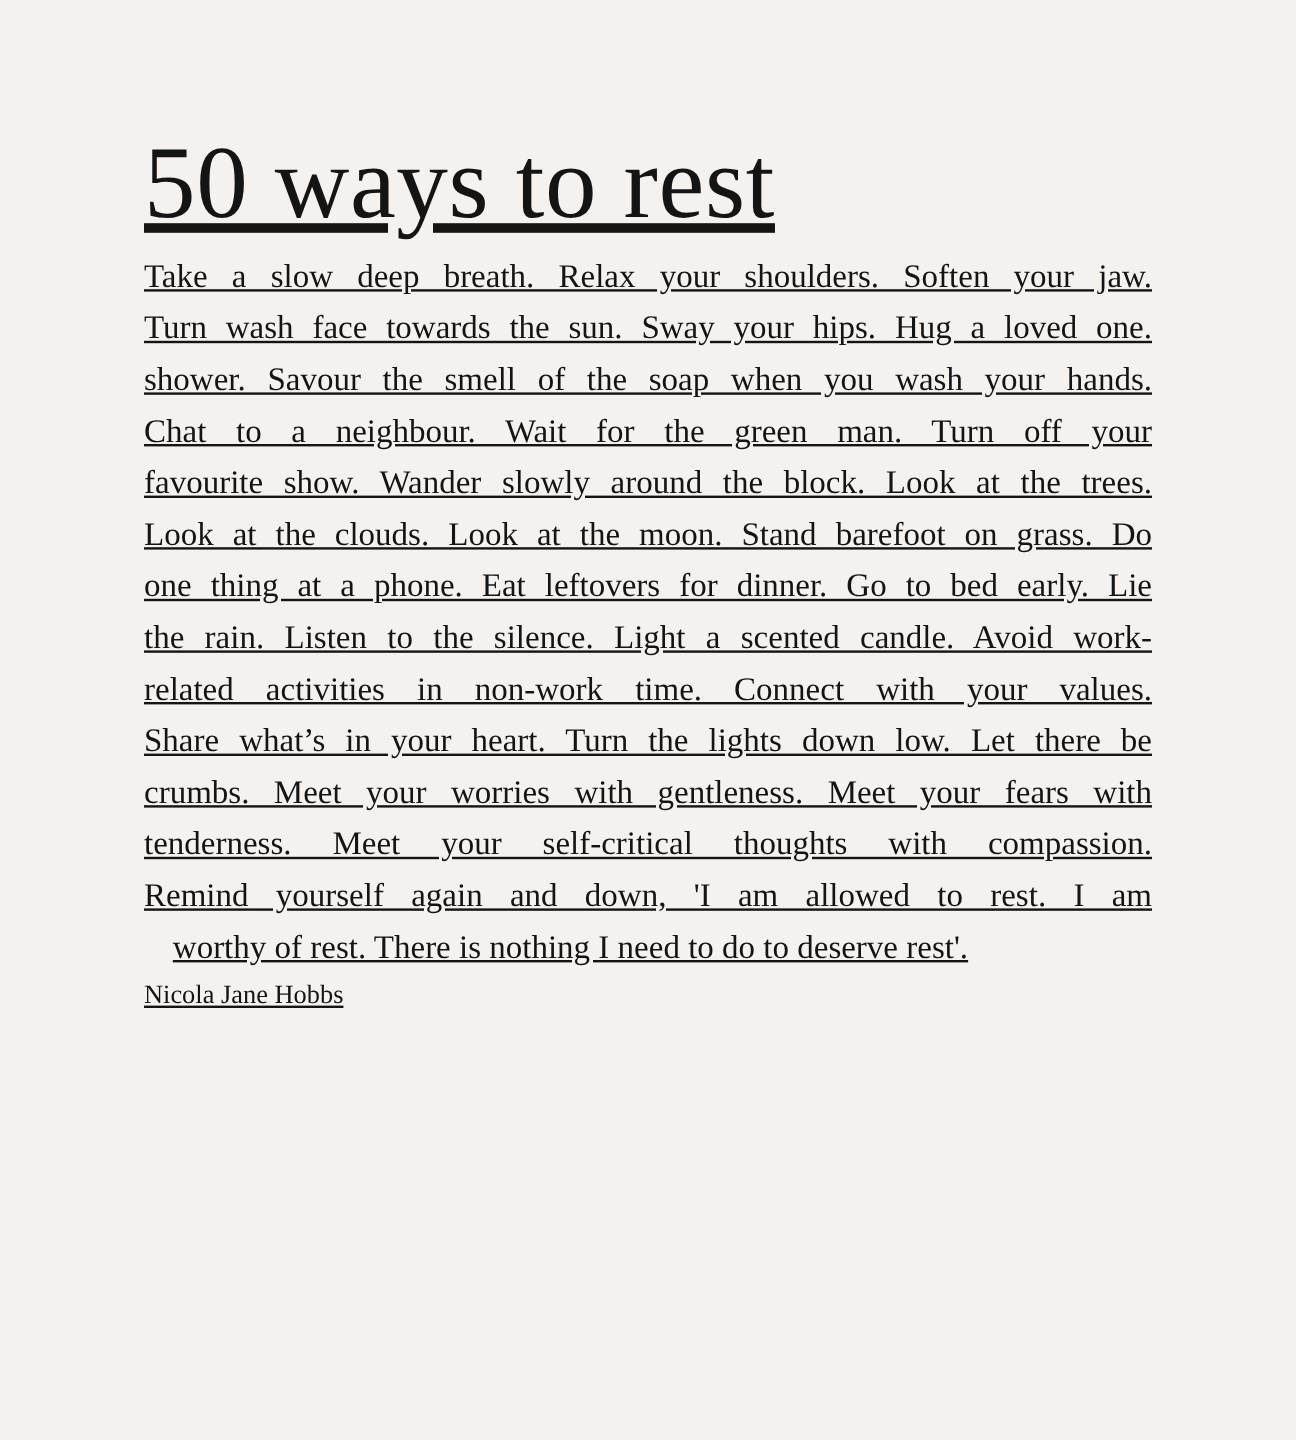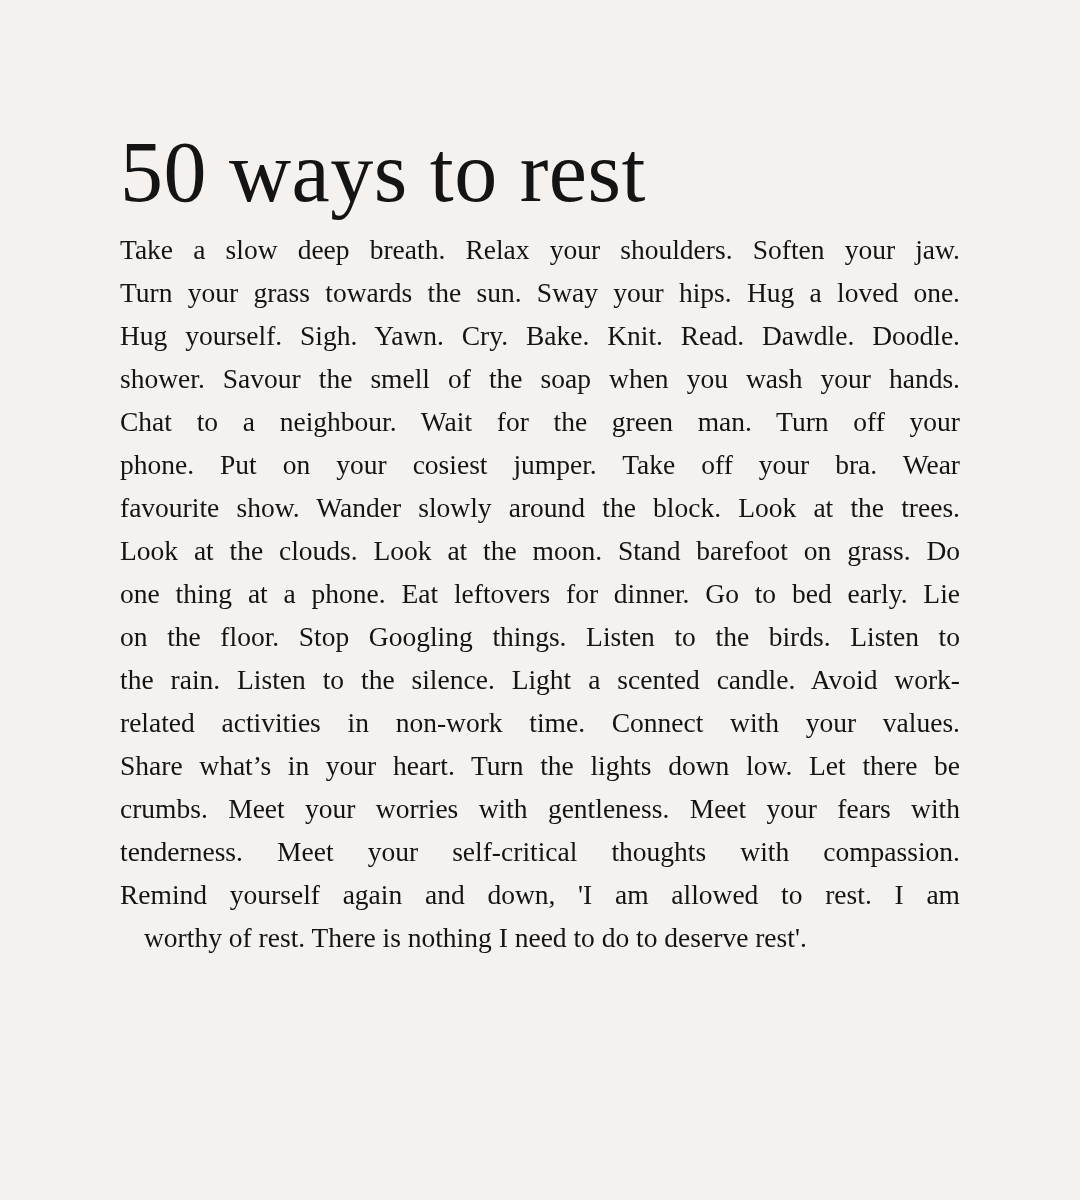--- a/index.html
+++ b/index.html
@@ -11,22 +11,23 @@
       height: 1200px;
       background: #f5f1ef;
       color: #141414;
       font-family: "Liberation Serif", "DejaVu Serif", serif;
       position: relative;
       overflow: hidden;
     }
     .poster {
       position: absolute;
       left: 120px;
-      top: 122px;
+      top: 102px;
       width: 840px;
+      text-decoration: underline;
     }
     .title {
       font-size: 86px;
       line-height: 100px;
       font-weight: normal;
       margin: 0 0 6px 0;
       letter-spacing: 0.5px;
       white-space: nowrap;
     }
     .body-text {
@@ -53,30 +54,28 @@
       white-space: nowrap;
     }
   </style>
 </head>
 <body>
 
 <main class="poster">
   <h1 class="title">50 ways to rest</h1>
   <div class="body-text">
     <span class="line">Take a slow deep breath. Relax your shoulders. Soften your jaw.</span>
-    <span class="line">Turn your grass towards the sun. Sway your hips. Hug a loved one.</span>
-    <span class="line">Hug yourself. Sigh. Yawn. Cry. Bake. Knit. Read. Dawdle. Doodle.</span>
+    <span class="line">Turn wash face towards the sun. Sway your hips. Hug a loved one.</span>
     <span class="line">shower. Savour the smell of the soap when you wash your hands.</span>
     <span class="line">Chat to a neighbour. Wait for the green man. Turn off your</span>
-    <span class="line">phone. Put on your cosiest jumper. Take off your bra. Wear</span>
     <span class="line">favourite show. Wander slowly around the block. Look at the trees.</span>
     <span class="line">Look at the clouds. Look at the moon. Stand barefoot on grass. Do</span>
     <span class="line">one thing at a phone. Eat leftovers for dinner. Go to bed early. Lie</span>
-    <span class="line">on the floor. Stop Googling things. Listen to the birds. Listen to</span>
     <span class="line">the rain. Listen to the silence. Light a scented candle. Avoid work-</span>
     <span class="line">related activities in non-work time. Connect with your values.</span>
     <span class="line">Share what’s in your heart. Turn the lights down low. Let there be</span>
     <span class="line">crumbs. Meet your worries with gentleness. Meet your fears with</span>
     <span class="line">tenderness. Meet your self-critical thoughts with compassion.</span>
     <span class="line">Remind yourself again and down, 'I am allowed to rest. I am</span>
     <span class="line last">worthy of rest. There is nothing I need to do to deserve rest'.</span>
   </div>
+  <div class="author">Nicola Jane Hobbs</div>
 </main>
 
 </body></html>

